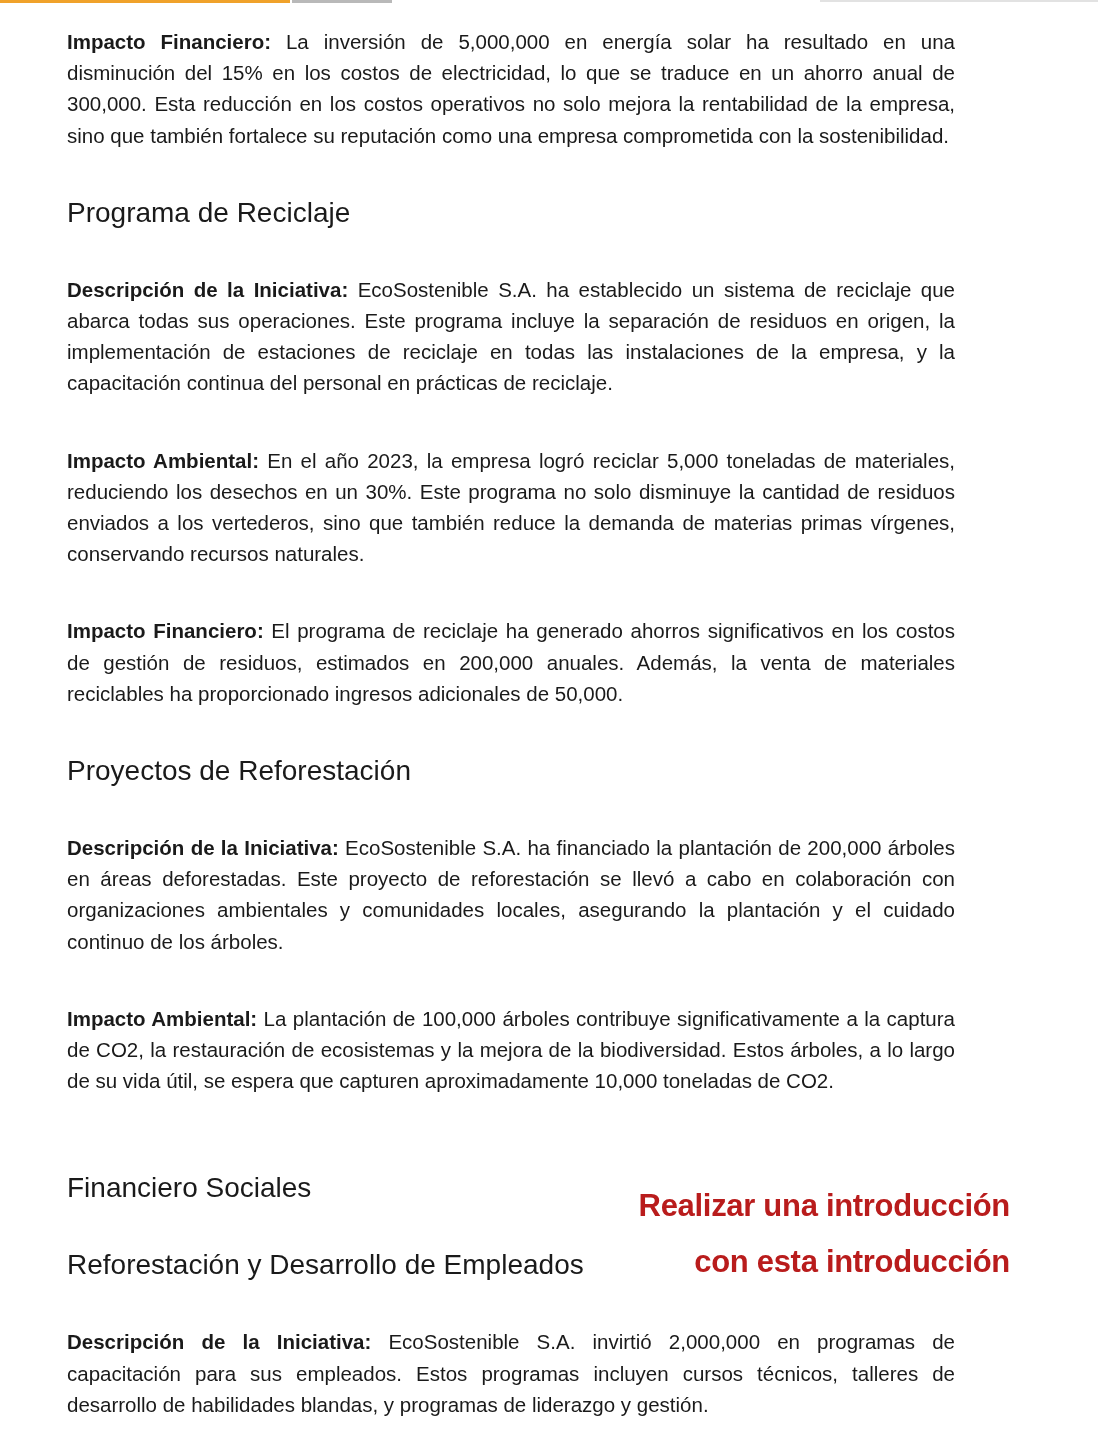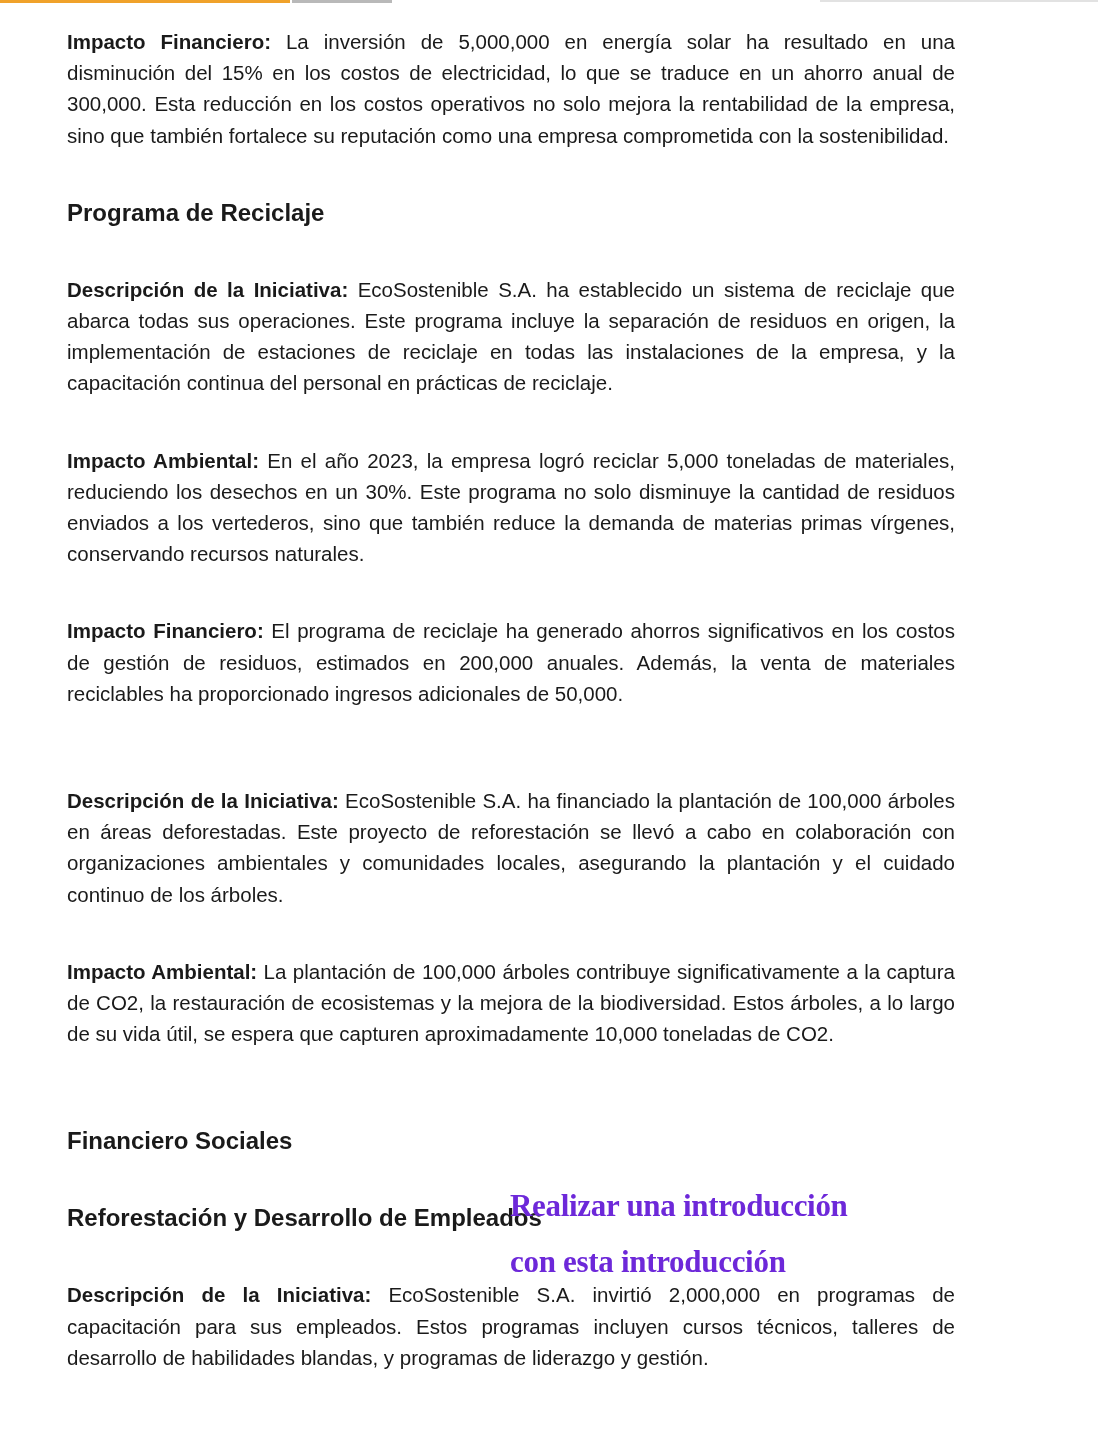--- a/index.html
+++ b/index.html
@@ -7,25 +7,25 @@
     width: 1098px; height: 1439px; background: #ffffff; position: relative; overflow: hidden;
     font-family: "Liberation Sans", "DejaVu Sans", sans-serif; color: #1a1a1a;
   }
   .topbar { position: absolute; top: 0; left: 0; width: 1098px; height: 4px; }
   .topbar .orange { position: absolute; left: 0; top: 0; width: 290px; height: 3px; background: #f0a22a; }
   .topbar .gray { position: absolute; left: 292px; top: 0; width: 100px; height: 3px; background: #b9b9b9; }
   .topbar .gray2 { position: absolute; left: 820px; top: 0; width: 278px; height: 2px; background: #e2e2e2; }
   .doc { position: absolute; left: 59px; top: 18px; width: 904px; }
   p { margin: 8px; font-size: 20.5px; line-height: 31.2px; text-align: justify; text-align-last: left; }
   p b { font-weight: bold; }
-  .heading { font-weight: bold; font-size: 24px; line-height: 31px; }
+  .heading { font-weight: normal; font-size: 28px; line-height: 31px; }
   .gap { height: 30px; }
   .overlay {
-    position: absolute; left: 510px; width: 500px; text-align: left;
-    font-family: Liberation Serif, serif; font-weight: bold; font-size: 31px; color: #6d28d9;
+    position: absolute; left: 510px; width: 500px; text-align: right;
+    font-family: Liberation Sans, sans-serif; font-weight: bold; font-size: 31px; color: #b91c1c;
     letter-spacing: -0.3px;
   }
 </style>
 </head>
 <body>
 
 <div class="topbar">
   <div class="orange"></div>
   <div class="gray"></div>
   <div class="gray2"></div>
@@ -35,22 +35,23 @@
   <p><b>Impacto Financiero:</b><span> La inversión de 5,000,000 en energía solar ha resultado en una disminución del 15% en los costos de electricidad, lo que se traduce en un ahorro anual de 300,000. Esta reducción en los costos operativos no solo mejora la rentabilidad de la empresa, sino que también fortalece su reputación como una empresa comprometida con la sostenibilidad.</span></p>
   <div class="gap"></div>
   <p class="heading">Programa de Reciclaje</p>
   <div class="gap"></div>
   <p><b>Descripción de la Iniciativa:</b><span> EcoSostenible S.A. ha establecido un sistema de reciclaje que abarca todas sus operaciones. Este programa incluye la separación de residuos en origen, la implementación de estaciones de reciclaje en todas las instalaciones de la empresa, y la capacitación continua del personal en prácticas de reciclaje.</span></p>
   <div class="gap"></div>
   <p><b>Impacto Ambiental:</b><span> En el año 2023, la empresa logró reciclar 5,000 toneladas de materiales, reduciendo los desechos en un 30%. Este programa no solo disminuye la cantidad de residuos enviados a los vertederos, sino que también reduce la demanda de materias primas vírgenes, conservando recursos naturales.</span></p>
   <div class="gap"></div>
   <p><b>Impacto Financiero:</b><span> El programa de reciclaje ha generado ahorros significativos en los costos de gestión de residuos, estimados en 200,000 anuales. Además, la venta de materiales reciclables ha proporcionado ingresos adicionales de 50,000.</span></p>
   <div class="gap"></div>
+  <p class="heading">Proyectos de Reforestación</p>
   <div class="gap"></div>
-  <p><b>Descripción de la Iniciativa:</b><span> EcoSostenible S.A. ha financiado la plantación de 100,000 árboles en áreas deforestadas. Este proyecto de reforestación se llevó a cabo en colaboración con organizaciones ambientales y comunidades locales, asegurando la plantación y el cuidado continuo de los árboles.</span></p>
+  <p><b>Descripción de la Iniciativa:</b><span> EcoSostenible S.A. ha financiado la plantación de 200,000 árboles en áreas deforestadas. Este proyecto de reforestación se llevó a cabo en colaboración con organizaciones ambientales y comunidades locales, asegurando la plantación y el cuidado continuo de los árboles.</span></p>
   <div class="gap"></div>
   <p><b>Impacto Ambiental:</b><span> La plantación de 100,000 árboles contribuye significativamente a la captura de CO2, la restauración de ecosistemas y la mejora de la biodiversidad. Estos árboles, a lo largo de su vida útil, se espera que capturen aproximadamente 10,000 toneladas de CO2.</span></p>
   <div class="gap"></div>
   <div class="gap"></div>
   <p class="heading">Financiero Sociales</p>
   <div class="gap"></div>
   <p class="heading">Reforestación y Desarrollo de Empleados</p>
   <div class="gap"></div>
   <p><b>Descripción de la Iniciativa:</b><span> EcoSostenible S.A. invirtió 2,000,000 en programas de capacitación para sus empleados. Estos programas incluyen cursos técnicos, talleres de desarrollo de habilidades blandas, y programas de liderazgo y gestión.</span></p>
 </div>

